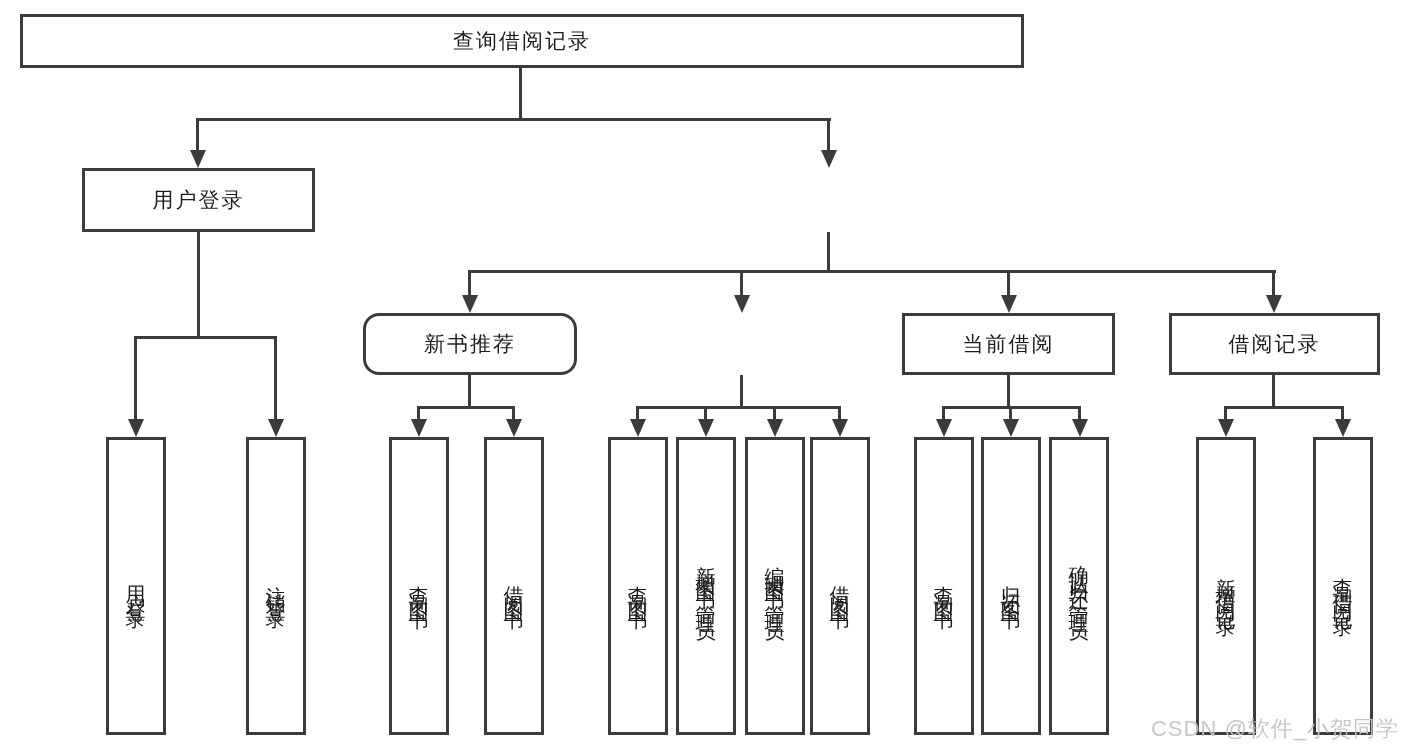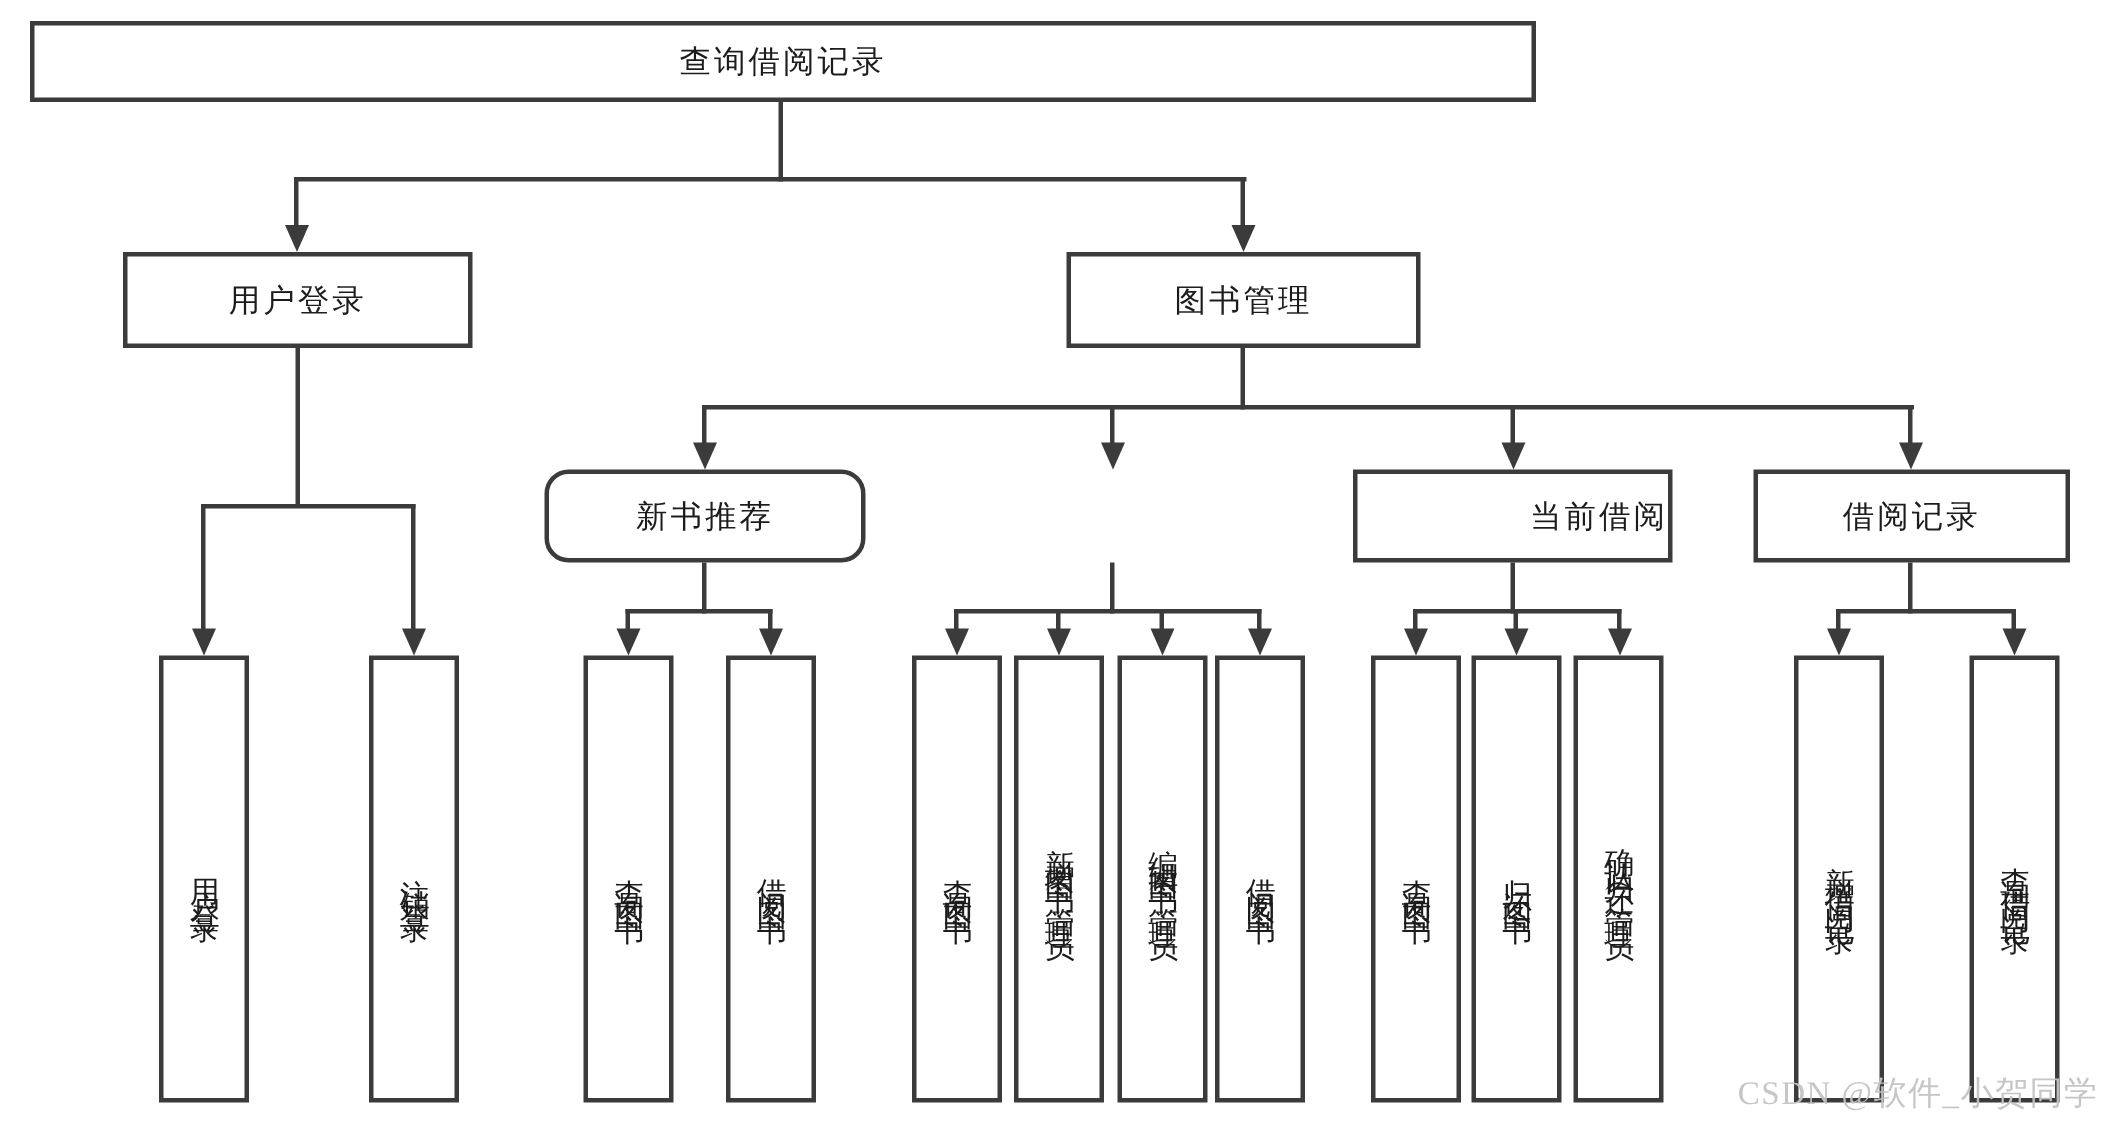--- a/index.html
+++ b/index.html
@@ -55,46 +55,42 @@
   }
   .watermark{
     position:absolute;
     right:6px;
     top:714px;
     font-size:22px;
     color:var(--watermark);
     z-index:10;
     letter-spacing:1px;
     opacity:.95;
-    font-family:Liberation Serif, serif;
   }
 </style>
 </head>
 <body>
 
 <div class="canvas">
 
   <div class="node" style="left:20px;top:14px;width:1004px;height:54px;">
     <span class="lbl">查询借阅记录</span>
   </div>
 
   <div class="node" style="left:82px;top:168px;width:233px;height:64px;">
     <span class="lbl">用户登录</span>
   </div>
 
-  <div class="node" style="left:711px;top:168px;width:236px;height:64px;">
-    <span class="lbl">图书管理</span>
-  </div>
 
   <div class="node" style="left:363px;top:313px;width:214px;height:62px;border-radius:16px;">
     <span class="lbl">新书推荐</span>
   </div>
 
 
-  <div class="node" style="left:902px;top:313px;width:213px;height:62px;justify-content:flex-end;">
+  <div class="node" style="left:902px;top:313px;width:213px;height:62px;">
     <span class="lbl">当前借阅</span>
   </div>
 
   <div class="node" style="left:1169px;top:313px;width:211px;height:62px;">
     <span class="lbl">借阅记录</span>
   </div>
 
   <div class="node leaf" style="left:106px;top:437px;width:60px;height:298px;">
     <span class="lbl">用户登录</span>
   </div>

